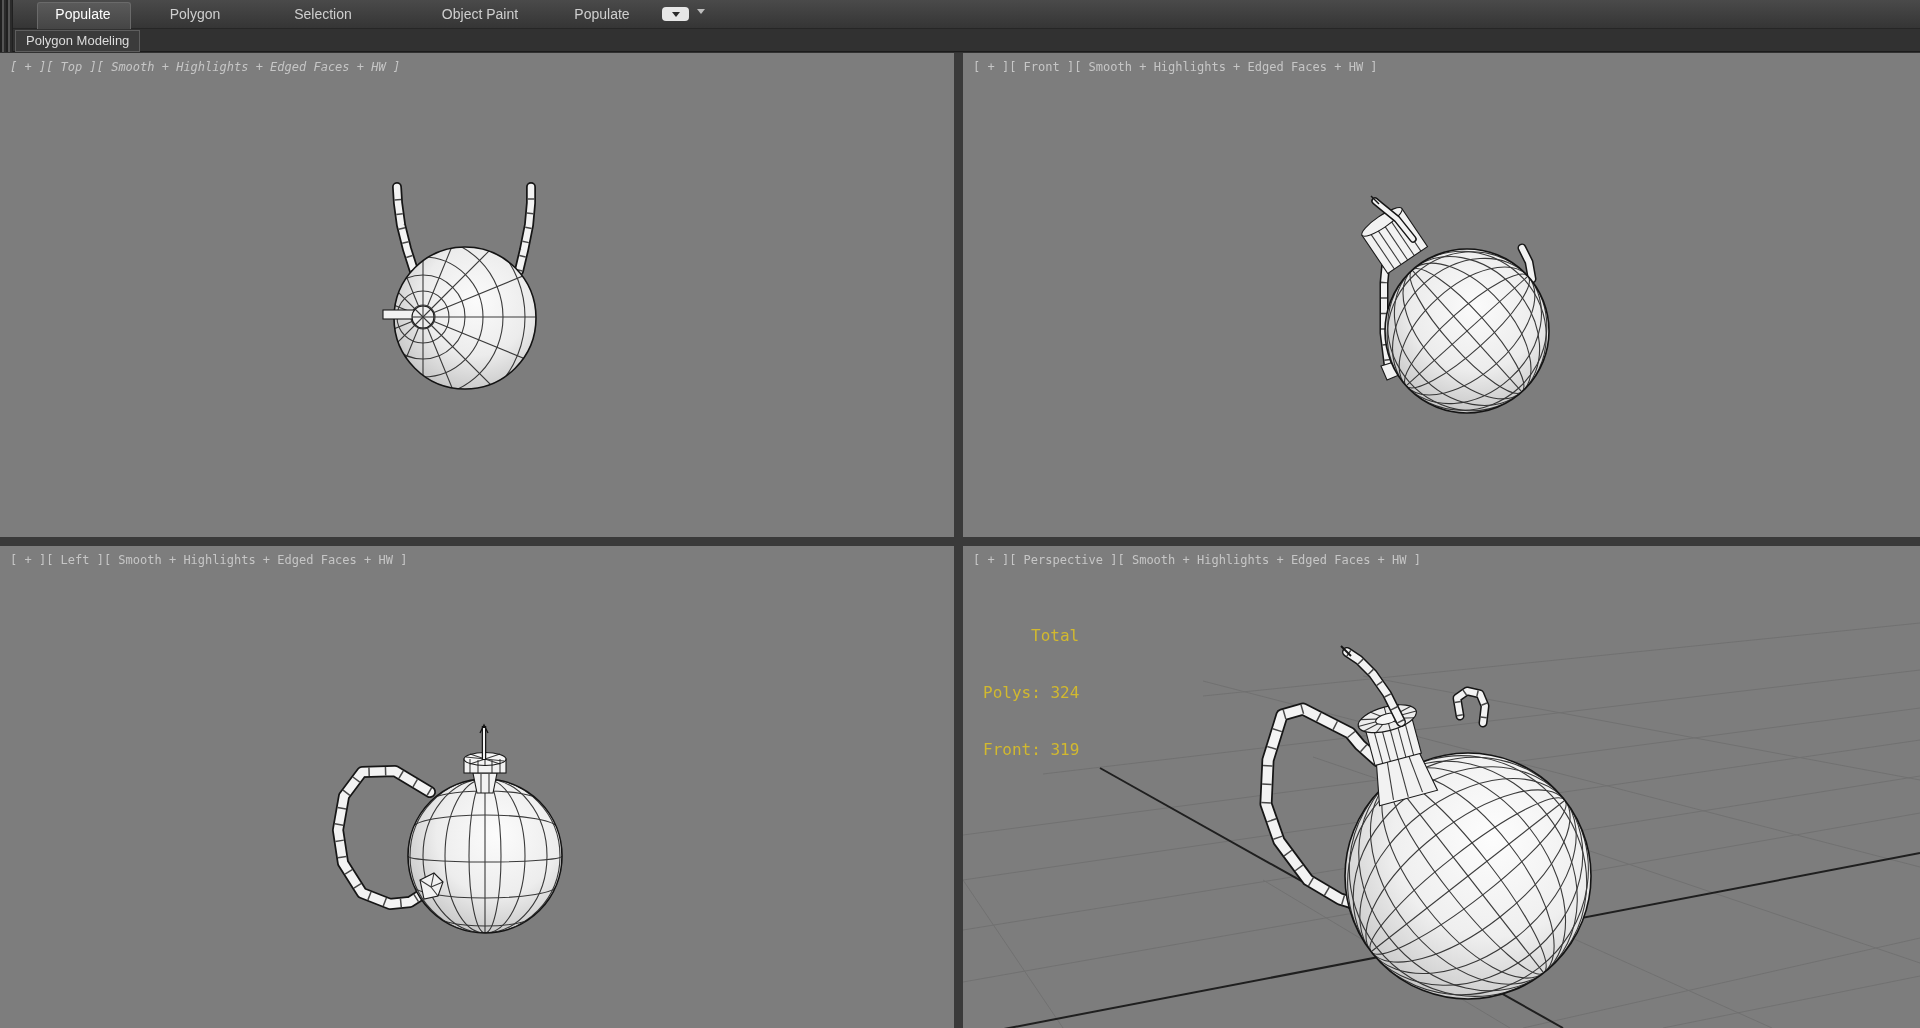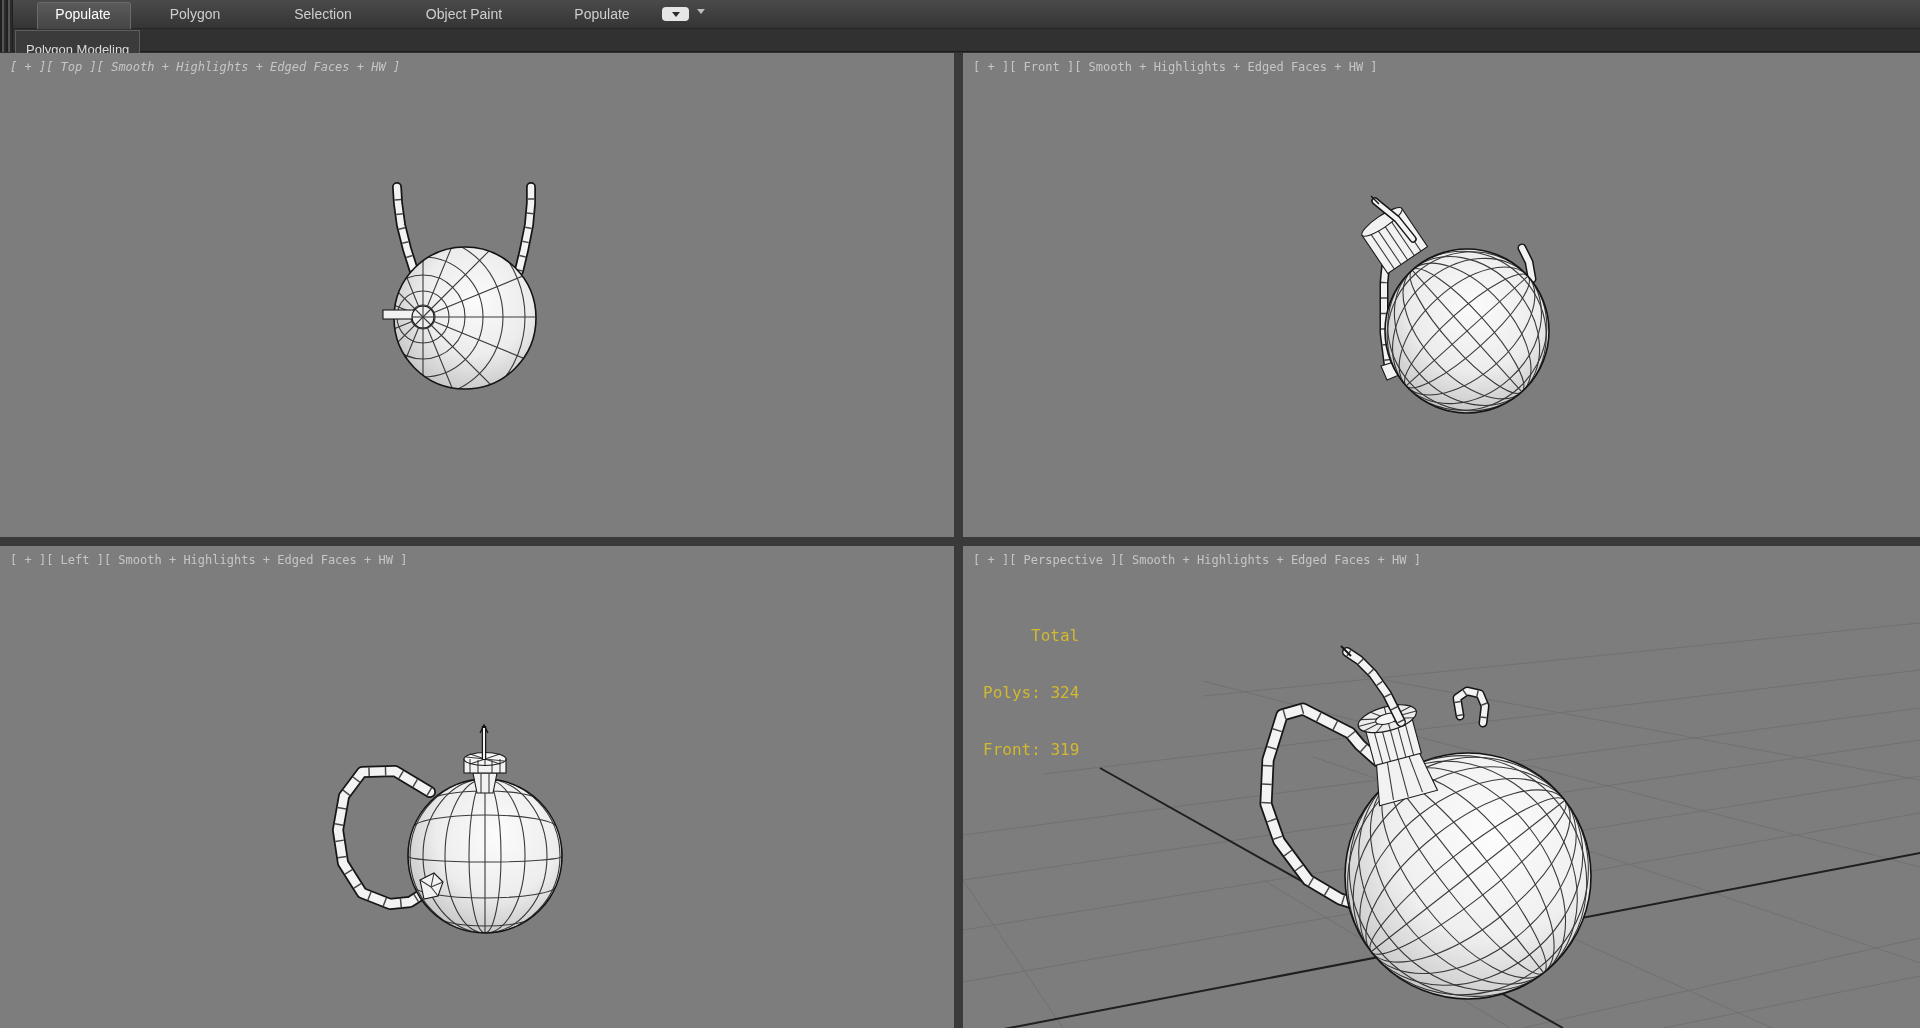--- a/index.html
+++ b/index.html
@@ -13,21 +13,21 @@
   #ribbon-row2{position:absolute;left:0;top:29px;width:1920px;height:23px;background:#313131;
                border-bottom:1px solid #1c1c1c;box-sizing:border-box;}
   #ribbon-grip{position:absolute;left:0;top:0;width:13px;height:52px;background:#2b2b2b;
     background-image:repeating-linear-gradient(90deg,#202020 0 2px,#555 2px 4px,#2b2b2b 4px 6px);}
   .rtab{position:absolute;top:0;height:28px;line-height:28px;transform:translateX(-50%);
         color:#cfcfcf;font-size:14px;cursor:default;white-space:nowrap;}
   .rtab.active{color:#fff;}
   #active-tab-bg{position:absolute;left:37px;top:2px;width:94px;height:27px;
      background:linear-gradient(#5a5a5a,#454545);border:1px solid #6a6a6a;border-bottom:none;
      border-radius:3px 3px 0 0;box-sizing:border-box;}
-  #panel-tab{position:absolute;left:15px;top:1px;height:20px;line-height:20px;padding:9px 10px;
+  #panel-tab{position:absolute;left:15px;top:1px;height:20px;line-height:20px;padding:0 10px;
      background:#3b3b3b;border:1px solid #5e5e5e;color:#dcdcdc;font-size:13px;white-space:nowrap;}
   #ribbon-minimize{position:absolute;left:662px;top:7px;width:27px;height:14px;background:#e6e6e6;
      border-radius:4px;display:flex;align-items:center;justify-content:center;}
   #ribbon-minimize .tri{width:0;height:0;border-left:4px solid transparent;border-right:4px solid transparent;
      border-top:5px solid #2a2a2a;}
   #ribbon-caret{position:absolute;left:697px;top:9px;width:0;height:0;
      border-left:4px solid transparent;border-right:4px solid transparent;border-top:5px solid #bdbdbd;}
 
   
   .viewport{position:absolute;background:#7d7d7d;overflow:hidden;}
@@ -61,21 +61,21 @@
 <body>
 
 <div id="stage">
 
   <div id="ribbon">
     <div id="ribbon-row1">
       <div id="active-tab-bg"></div>
       <div class="rtab active" style="left:83px">Populate</div>
       <div class="rtab" style="left:195px">Polygon</div>
       <div class="rtab" style="left:323px">Selection</div>
-      <div class="rtab" style="left:464px">Object Paint</div>
+      <div class="rtab" style="left:480px">Object Paint</div>
       <div class="rtab" style="left:602px">Populate</div>
       <div id="ribbon-minimize">
           <div class="tri"></div>
         </div>
       <div id="ribbon-caret"></div>
     </div>
     <div id="ribbon-row2">
       <div id="panel-tab">Polygon Modeling</div>
     </div>
     <div id="ribbon-grip"></div>

